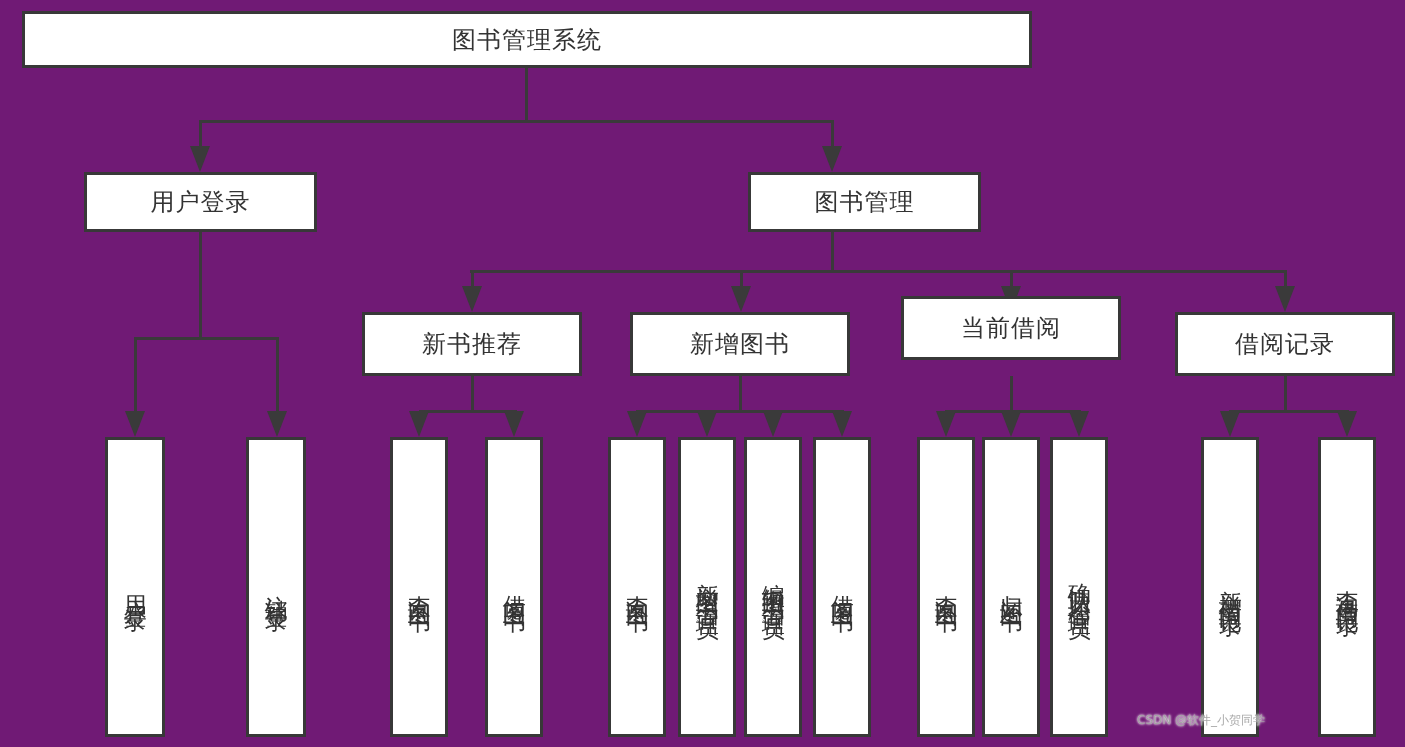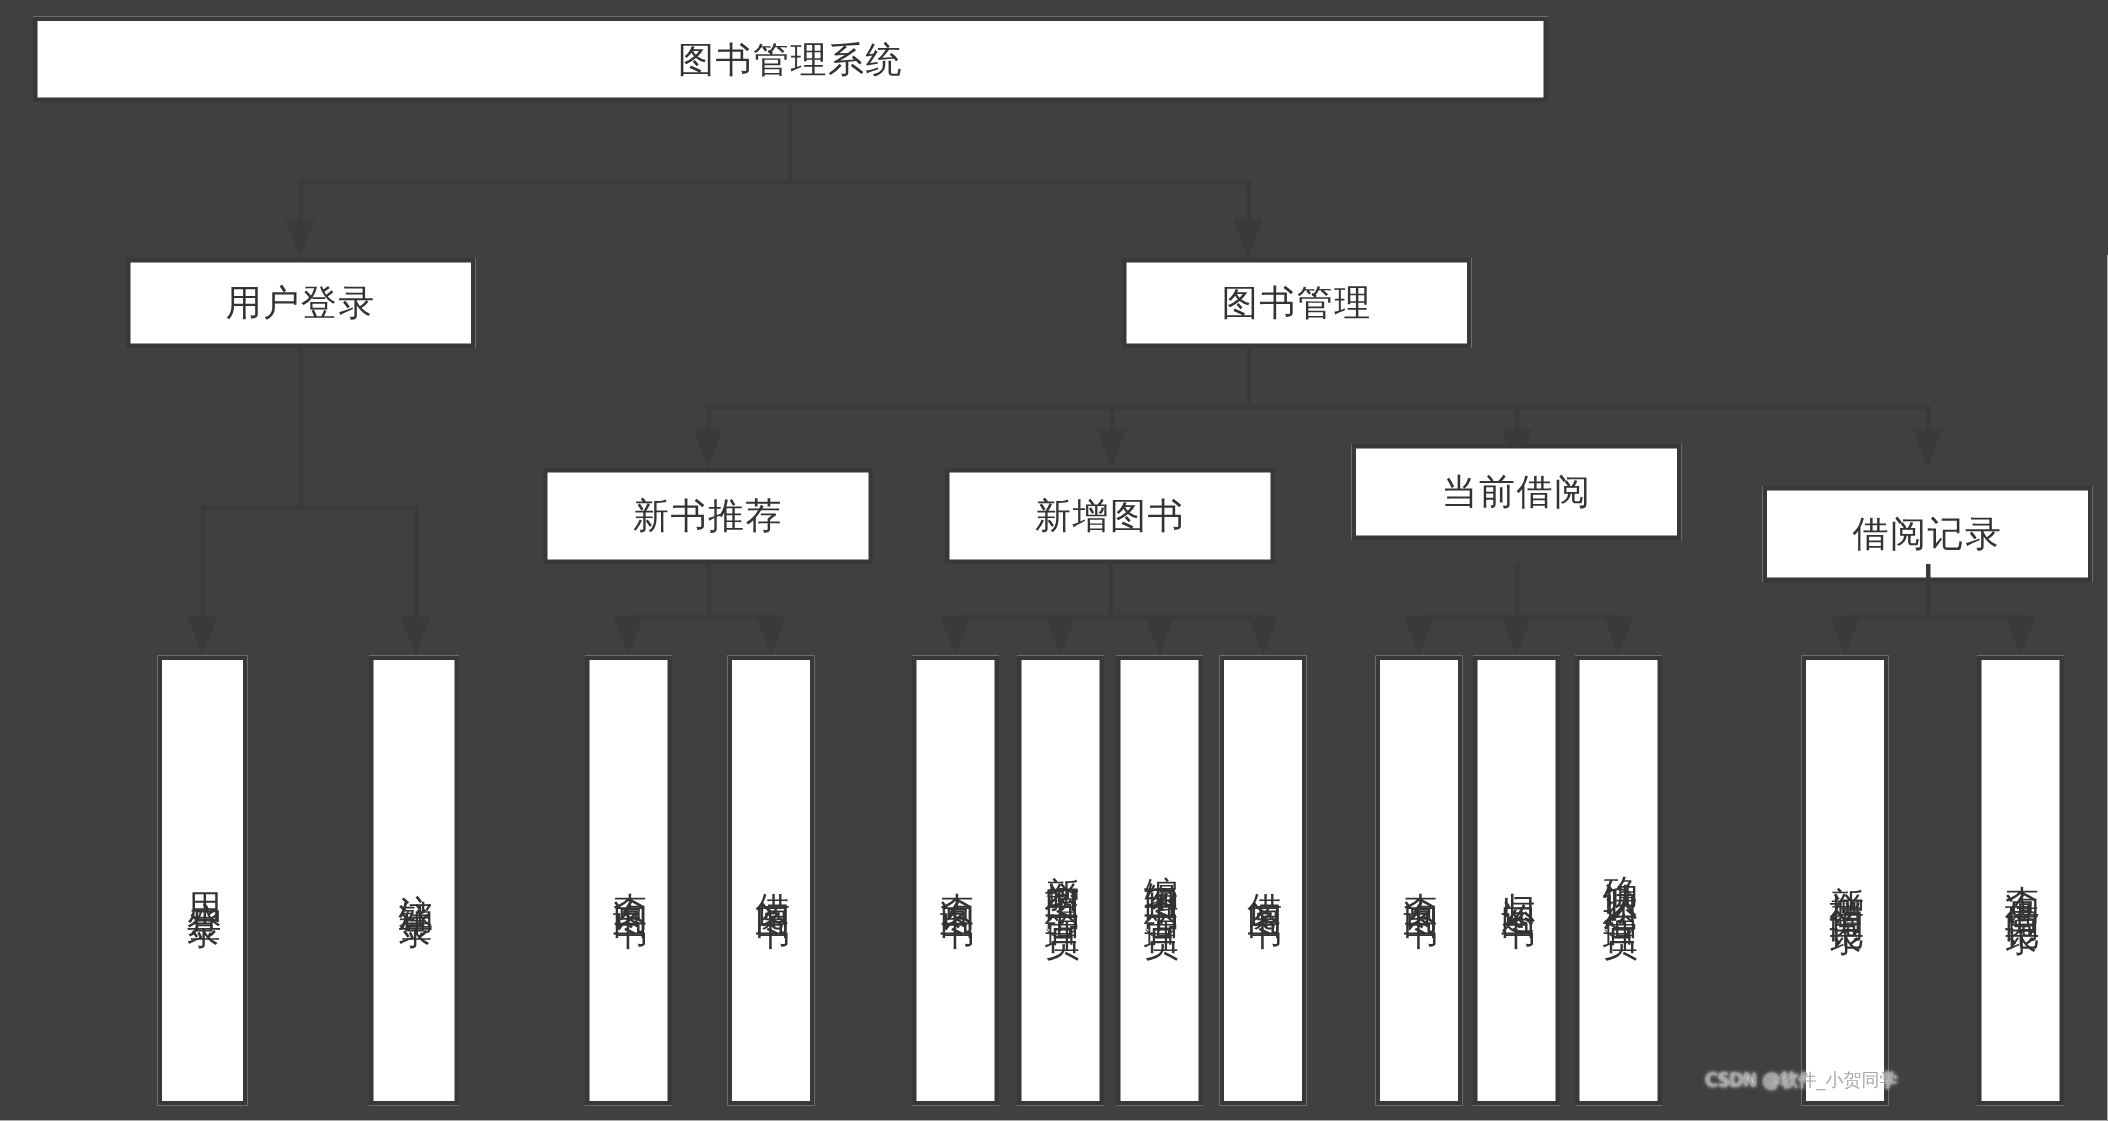--- a/index.html
+++ b/index.html
@@ -5,21 +5,21 @@
   html, body {
     margin: 0;
     padding: 0;
     background: #ffffff;
     font-family: "DejaVu Sans", "Liberation Sans", sans-serif;
   }
   #canvas {
     position: relative;
     width: 1405px;
     height: 747px;
-    background: #404040;
+    background: #701a75;
     overflow: hidden;
   }
   .box {
     position: absolute;
     box-sizing: border-box;
     border: 3px solid #383838;
     background: #ffffff;
     color: #333333;
     display: flex;
     align-items: center;
@@ -99,21 +99,21 @@
     <div class="arrow" style="left:731px; top:286px;"></div>
     <div class="line vline" style="left:1010px; top:270px; height:18px;"></div>
     <div class="arrow" style="left:1001px; top:286px;"></div>
     <div class="line vline" style="left:1284px; top:270px; height:18px;"></div>
     <div class="arrow" style="left:1275px; top:286px;"></div>
   </div>
 
   <div class="box hbox" style="left:362px; top:312px; width:220px; height:64px;">新书推荐</div>
   <div class="box hbox" style="left:630px; top:312px; width:220px; height:64px;">新增图书</div>
   <div class="box hbox" style="left:901px; top:296px; width:220px; height:64px;">当前借阅</div>
-  <div class="box hbox" style="left:1175px; top:324px; width:220px; height:64px;">借阅记录</div>
+  <div class="box hbox" style="left:1175px; top:312px; width:220px; height:64px;">借阅记录</div>
 
   <div>
     <div class="line vline" style="left:471px; top:376px; height:34px;"></div>
     <div class="line hline" style="left:419px; top:410px; width:98px;"></div>
     <div class="arrow" style="left:409px; top:411px;"></div>
     <div class="arrow" style="left:504px; top:411px;"></div>
   </div>
 
   <div>
     <div class="line vline" style="left:739px; top:376px; height:34px;"></div>

